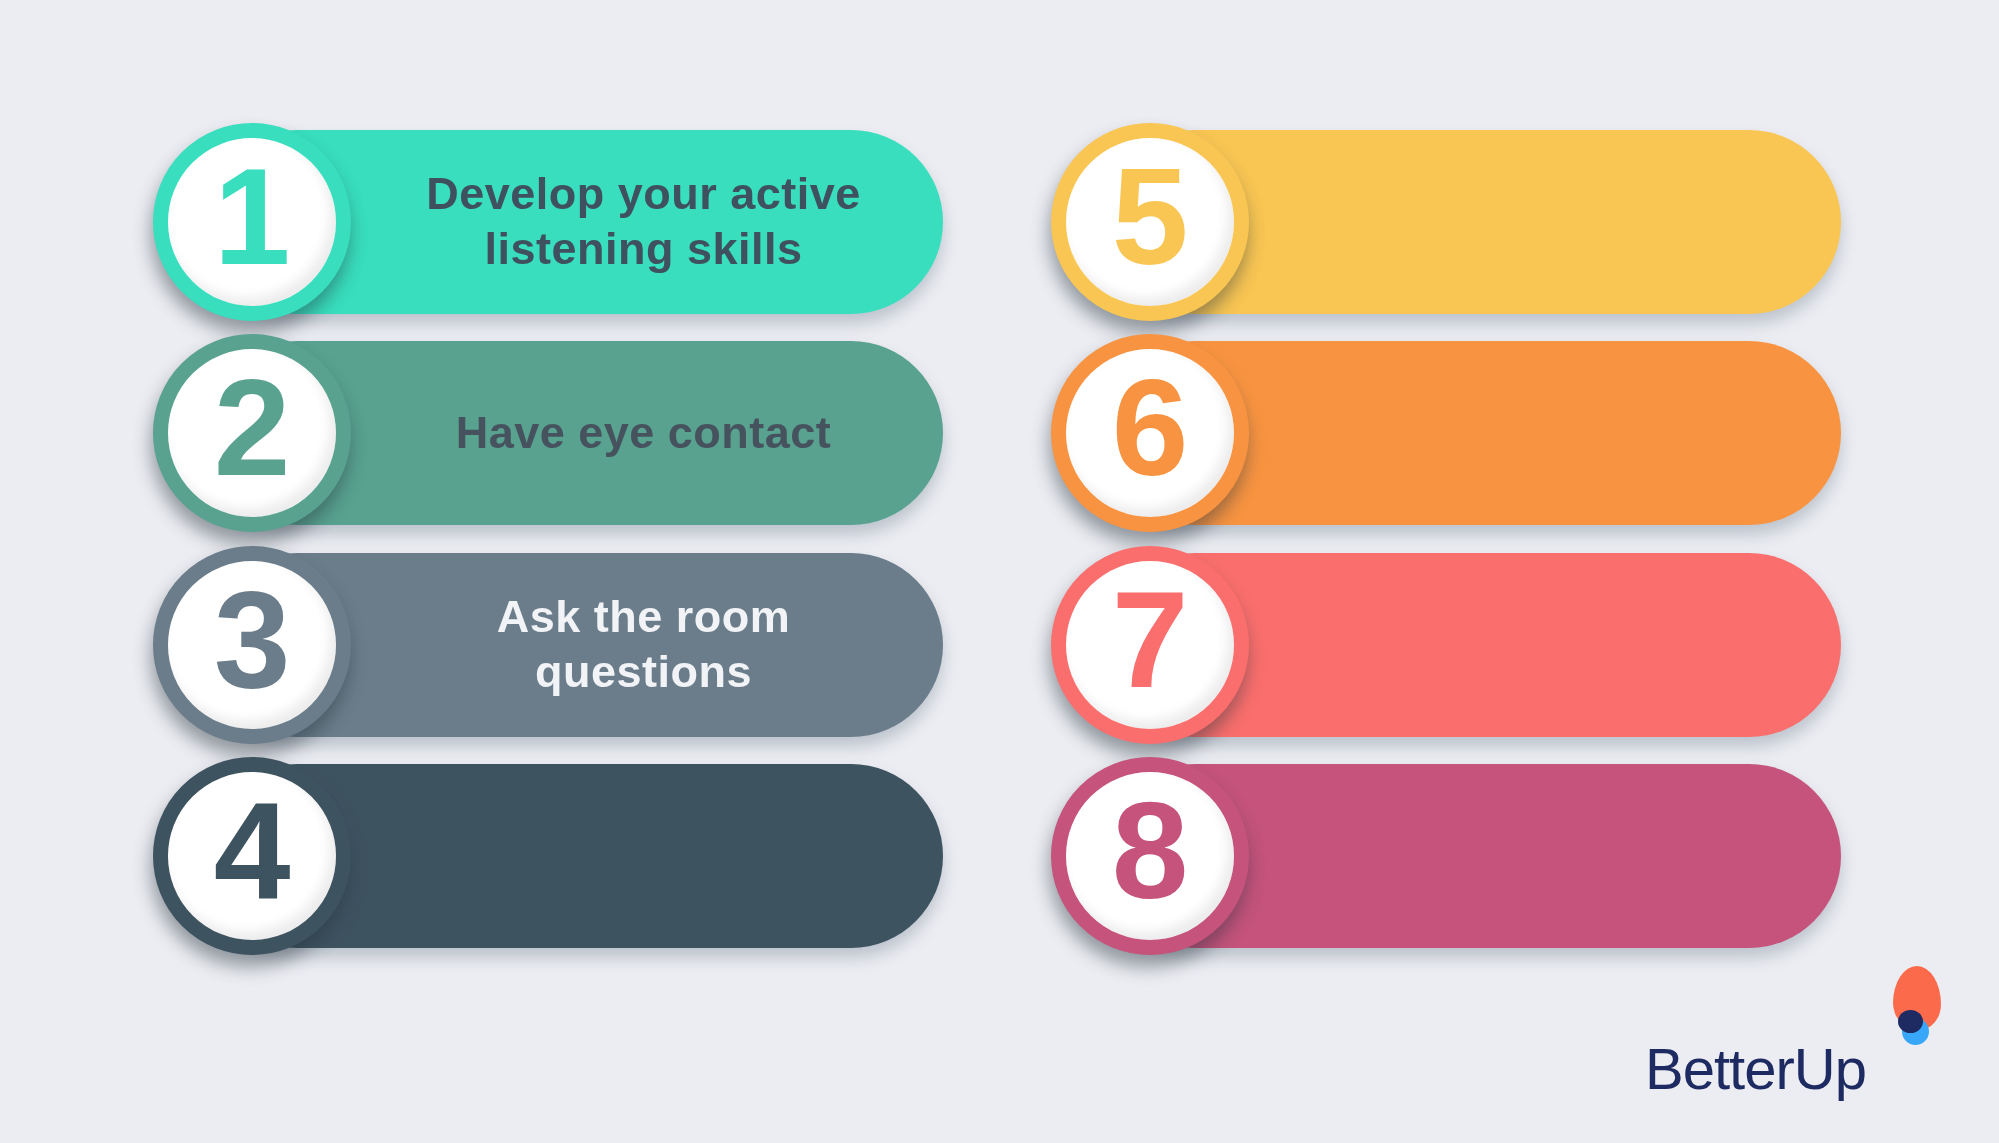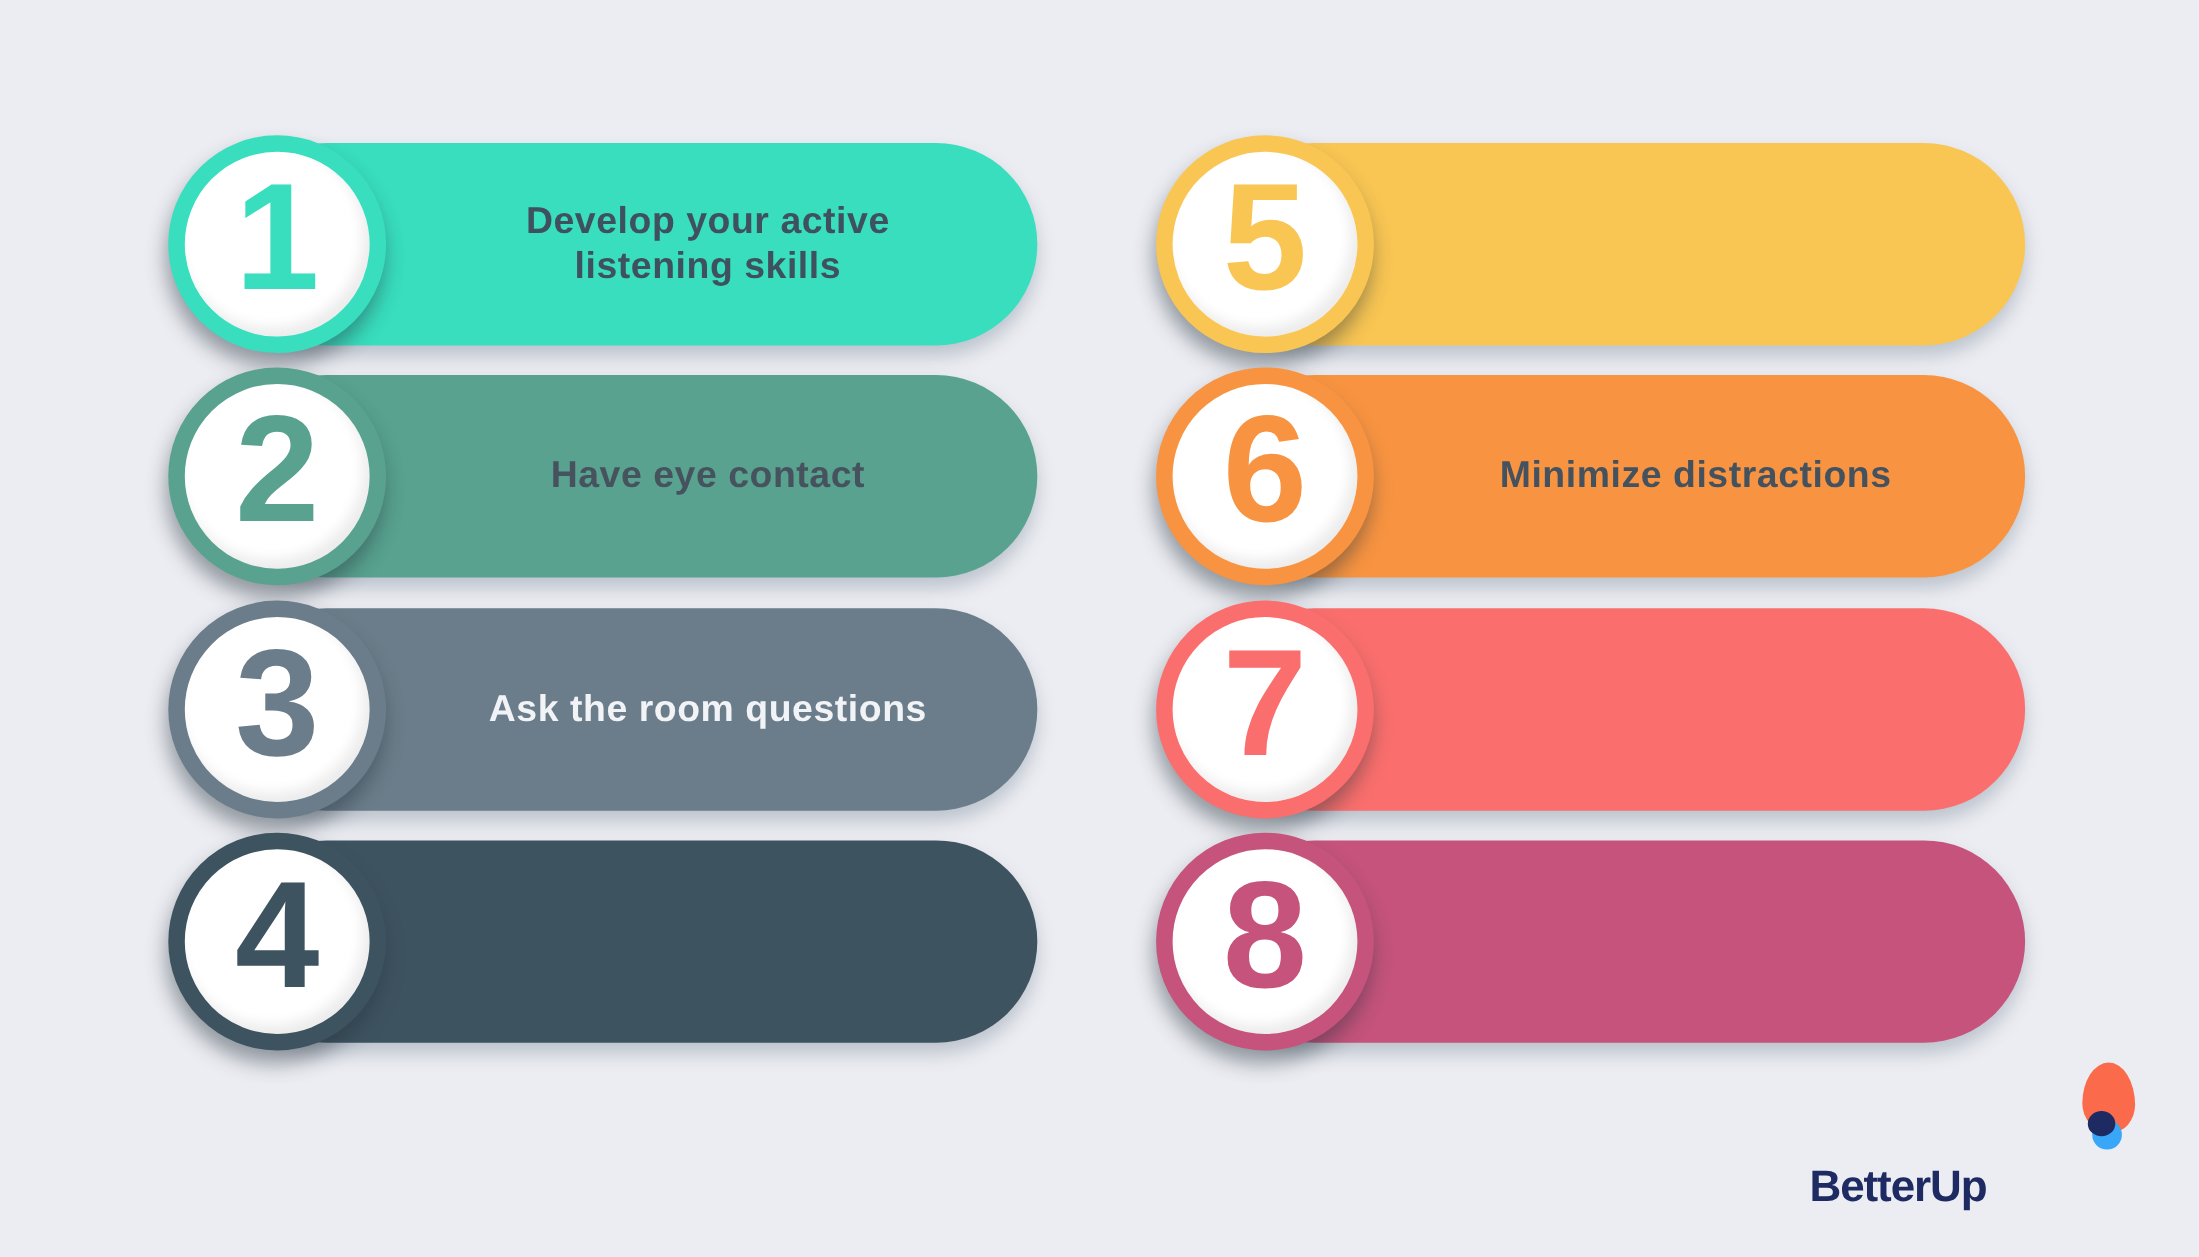--- a/index.html
+++ b/index.html
@@ -38,29 +38,29 @@
   }
   .badge .num{
     font-size:138px;font-weight:bold;line-height:1;
     color:var(--bg);
     transform:translateY(-6px);
   }
   .label{
     position:absolute;left:235px;right:44px;top:8px;height:184px;
     display:flex;align-items:center;justify-content:center;
     text-align:center;
-    font-size:34px;font-weight:bold;line-height:1.22;letter-spacing:0.5px;
+    font-size:45px;font-weight:bold;line-height:1.22;letter-spacing:0.5px;
     color:var(--fg);
     white-space:pre-line;
   }
 
   .logo{position:absolute;left:1645px;top:966px;width:340px;height:140px;}
   .logo-text{
     position:absolute;left:0;bottom:4px;
-    font-size:40px;font-weight:bold;letter-spacing:-1px;
+    font-size:58px;font-weight:normal;letter-spacing:-1px;
     color:var(--navy);
   }
   .logo-mark{position:absolute;left:246px;top:0;width:56px;height:104px;}
   .flame{
     position:absolute;left:2px;top:0;width:48px;height:64px;
     background:var(--flame);
     border-radius:50% 50% 46% 54% / 58% 60% 40% 42%;
   }
   .dot-blue{
     position:absolute;left:11px;top:52px;width:27px;height:27px;
@@ -110,21 +110,20 @@
 
   <div class="tip" style="--bg: #F9C653; --fg: #44525F;">
     <div class="pill"></div>
     <div class="badge">
       <span class="num">5</span>
     </div>
   </div>
 
   <div class="tip" style="--bg: #F89441; --fg: #44525F;">
     <div class="pill"></div>
-    <div class="label">Minimize distractions</div>
     <div class="badge">
       <span class="num">6</span>
     </div>
   </div>
 
   <div class="tip" style="--bg: #FA6F6D; --fg: #F2F3F6;">
     <div class="pill"></div>
     <div class="badge">
       <span class="num">7</span>
     </div>

